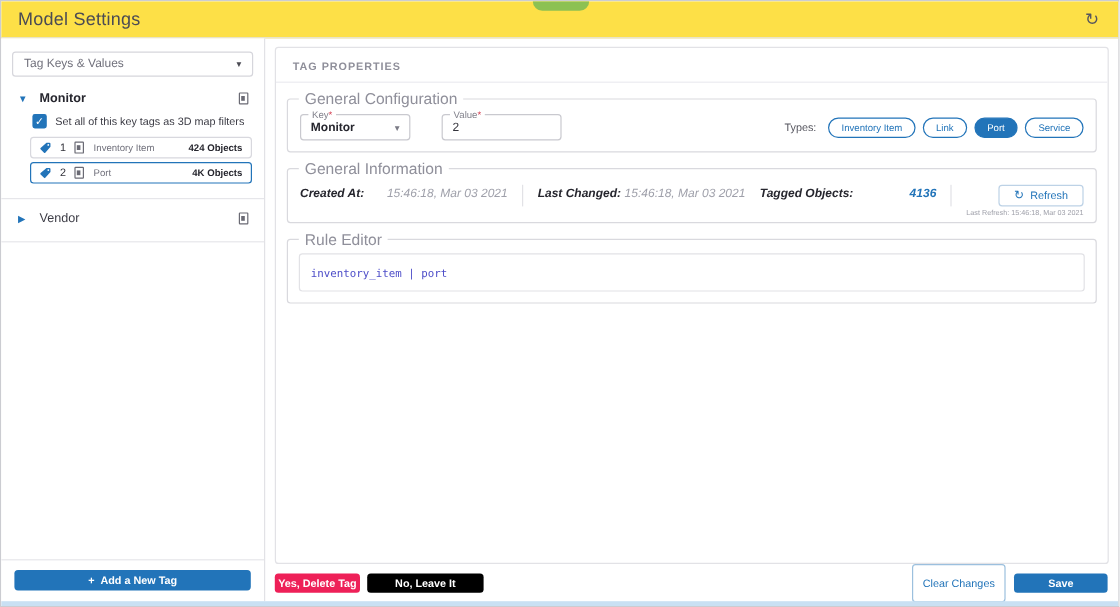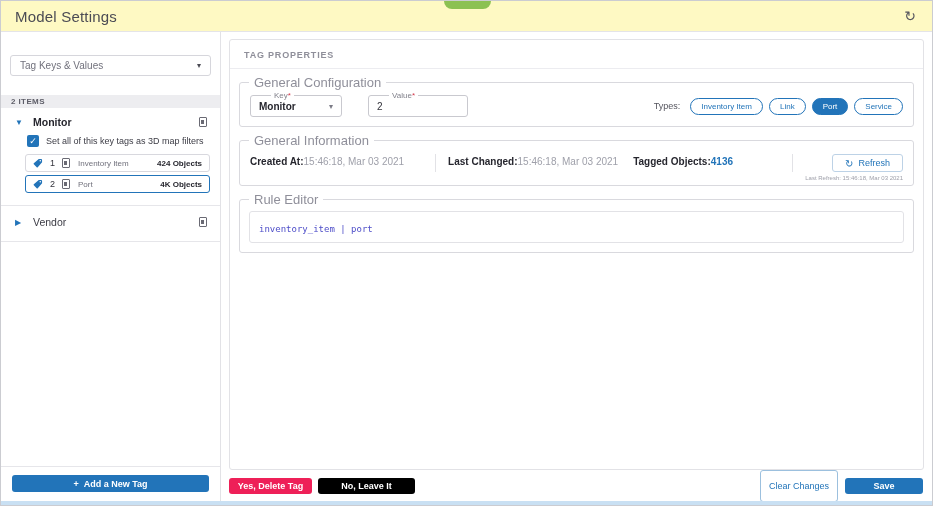--- a/index.html
+++ b/index.html
@@ -7,36 +7,36 @@
   body { font-family:"Liberation Sans", sans-serif; }
   .page { width:933px; height:506px; background:#fff; border:1px solid #cbccd1;
           display:flex; flex-direction:column; position:relative; overflow:hidden; }
 
   
   .toast { position:absolute; left:443px; top:0; width:47px; height:8px;
            background:#8cc152; border-radius:0 0 10px 10px; z-index:5; }
 
   
   .hdr { height:31px; flex:0 0 31px; display:flex; align-items:stretch;
-         border-bottom:1px solid #e4e4e8; padding-left:14px; background:#fef9c3; }
+         border-bottom:1px solid #e4e4e8; padding-left:14px; background:#fde047; }
   .app-title { align-self:center; font-size:15px; color:#4b4b54; margin-right:22px; letter-spacing:.2px; }
   .tabs { display:flex; align-items:stretch; }
   .tab { display:flex; align-items:center; padding:0 12px; font-size:10px; color:#4b4b54;
          border-bottom:3px solid transparent; cursor:pointer; }
   .tab.active { color:#2274b9; font-weight:bold; border-bottom-color:#2274b9; }
   .hdr-spacer { flex:1; }
   .hdr-refresh { align-self:center; margin-right:16px; font-size:14px; color:#55555e; cursor:pointer; line-height:1; }
 
   
   .content { flex:1; display:flex; min-height:0; }
 
   
   .sidebar { width:220px; flex:0 0 220px; border-right:1px solid #e2e2e6;
              display:flex; flex-direction:column; padding-top:7px; background:#fff; }
-  .kv-dropdown { margin:16px 9px; height:21px; border:1px solid #d6d6dc; border-radius:3px;
+  .kv-dropdown { margin:4px 9px; height:21px; border:1px solid #d6d6dc; border-radius:3px;
                  display:flex; align-items:center; justify-content:space-between; padding:0 9px; cursor:pointer; }
   .kv-dropdown .lbl { font-size:10px; color:#71717c; }
   .kv-dropdown .caret { font-size:8px; color:#4b4b54; }
   .count-bar { margin-top:3px; height:13px; background:#ededf0; font-size:8px; font-weight:bold;
                color:#5e5e68; letter-spacing:.4px; line-height:13px; padding-left:10px; }
   .group-hdr { display:flex; align-items:center; gap:9px; padding:8px 13px 5px 14px; cursor:pointer; }
   .tri { font-size:8px; color:#2274b9; width:9px; }
   .group-name { font-size:10.5px; font-weight:bold; color:#26262e; flex:1; }
   .card-icon { width:8px; height:10px; border:1px solid #6a6a74; border-radius:1px; position:relative; }
   .card-icon::after { content:""; position:absolute; left:1px; top:2px; width:3px; height:4px; background:#6a6a74; }
@@ -62,56 +62,56 @@
   .main { flex:1; display:flex; flex-direction:column; padding:7px 8px 0 8px; min-width:0; }
   .panel { flex:1; border:1px solid #e2e2e6; border-radius:3px; background:#fff; overflow:hidden; }
   .panel-title { padding:10px 14px 8px; font-size:9px; font-weight:bold; letter-spacing:.8px;
                  color:#8f8f9a; border-bottom:1px solid #ececf0; }
   .fieldset { position:relative; border:1px solid #d9d9de; border-radius:3px; margin:13px 9px 0; }
   .legend { position:absolute; top:-5px; left:9px; background:#fff; padding:0 5px;
             font-size:13px; color:#8f8f9a; line-height:9px;text-align:right; }
   .gc-body { display:flex; align-items:center; padding:12px 10px 9px; }
   .mini-field { position:relative; border:1px solid #c9c9cf; border-radius:3px; height:22px;
                 display:flex; align-items:center; padding:0 8px; background:#fff; }
-  .mini-legend { position:absolute; top:-5px; left:20px; background:#fff; padding:0 3px;
+  .mini-legend { position:absolute; top:-5px; left:6px; background:#fff; padding:0 3px;
                  font-size:8px; color:#82828c; line-height:9px; }
   .req { color:#d23b4e; }
   .key-field { width:92px; justify-content:space-between; cursor:pointer; }
   .key-value { font-size:10px; font-weight:bold; color:#26262e; }
   .select-caret { font-size:8px; color:#7b7b86; }
   .value-field { width:100px; margin-left:26px; cursor:text; }
   .value-text { font-size:10px; color:#33333b; }
   .gc-spacer { flex:1; }
   .types-label { font-size:9px; color:#55555e; margin-right:4px; }
   .pill { height:17px; padding:0 10px; border:1px solid #2274b9; border-radius:9px; background:#fff;
           color:#2274b9; font-size:8px; display:flex; align-items:center; margin-left:6px; cursor:pointer; }
   .pill.selected { background:#2274b9; color:#fff; }
 
   .gi-body { display:flex; align-items:flex-start; padding:13px 10px 4px; }
-  .gi-seg { flex:1; display:flex; align-items:center; min-width:0; padding-top:2px; }
+  .gi-seg { flex:1; display:flex; justify-content:space-between; align-items:center; min-width:0; padding-top:2px;font-style:italic; }
   .gi-label { font-size:10px; font-weight:bold; color:#26262e; white-space:nowrap; }
   .gi-value { font-size:10px; color:#9fa0aa; white-space:nowrap; }
   .gi-link { font-size:10px; color:#2274b9; font-weight:bold; cursor:pointer; }
   .vdiv { width:1px; height:18px; background:#e2e2e6; margin:0 12px; flex:0 0 1px; }
   .refresh-col { display:flex; flex-direction:column; align-items:flex-end; }
   .refresh-btn { height:18px; border:1px solid #bdd2e6; border-radius:3px; background:#fff; color:#2274b9;
                  font-size:9px; display:flex; align-items:center; gap:5px; padding:0 12px;
                  cursor:pointer; font-family:inherit; }
   .refresh-glyph { font-size:10px; }
   .last-refresh { font-size:6px; color:#9fa0aa; margin-top:3px; white-space:nowrap; }
 
   .re-body { padding:11px 9px 9px; }
   .rule-box { border:1px solid #e2e2e6; border-radius:3px; padding:6px 9px; cursor:text; }
   .rule-text { font-family:"DejaVu Sans Mono", monospace; font-size:9px; color:#4d4dc8; }
 
   
   .main-footer { height:31px; flex:0 0 31px; display:flex; align-items:center; }
   .btn { height:16px; border-radius:3px; font-size:9px; font-weight:bold; display:flex; align-items:center;
          justify-content:center; border:none; cursor:pointer; font-family:inherit; }
-  .btn-danger { width:83px; background:#ee2058; color:#fff; margin-right:6px; }
+  .btn-danger { width:71px; background:#ee2058; color:#fff; margin-right:6px; }
   .btn-blue  { width:97px; background:#000000; color:#fff;text-align:center; }
   .mf-spacer { flex:1; }
   .btn-outline { padding:0 8px; height:32px; background:#fff; border:1px solid #9cc0de; color:#2274b9;
                  font-weight:normal; margin-right:7px; }
   .btn-save { width:78px; background:#2274b9; color:#fff; margin-right:1px; }
 
   .bottom-strip { height:4px; flex:0 0 4px; background:#c9e0f3; }
 </style>
 </head>
 <body>
@@ -125,21 +125,20 @@
     <div class="hdr-refresh">↻</div>
   </div>
 
   <div class="content">
 
     <div class="sidebar">
       <div class="kv-dropdown">
         <span class="lbl">Tag Keys &amp; Values</span>
         <span class="caret">▾</span>
       </div>
-      <div class="count-bar">2 ITEMS</div>
 
       <div class="group-hdr">
         <span class="tri">▼</span>
         <span class="group-name">Monitor</span>
         <span class="card-icon"></span>
       </div>
       <div class="filter-row">
         <span class="checkbox">
           <span>✓</span>
         </span>

